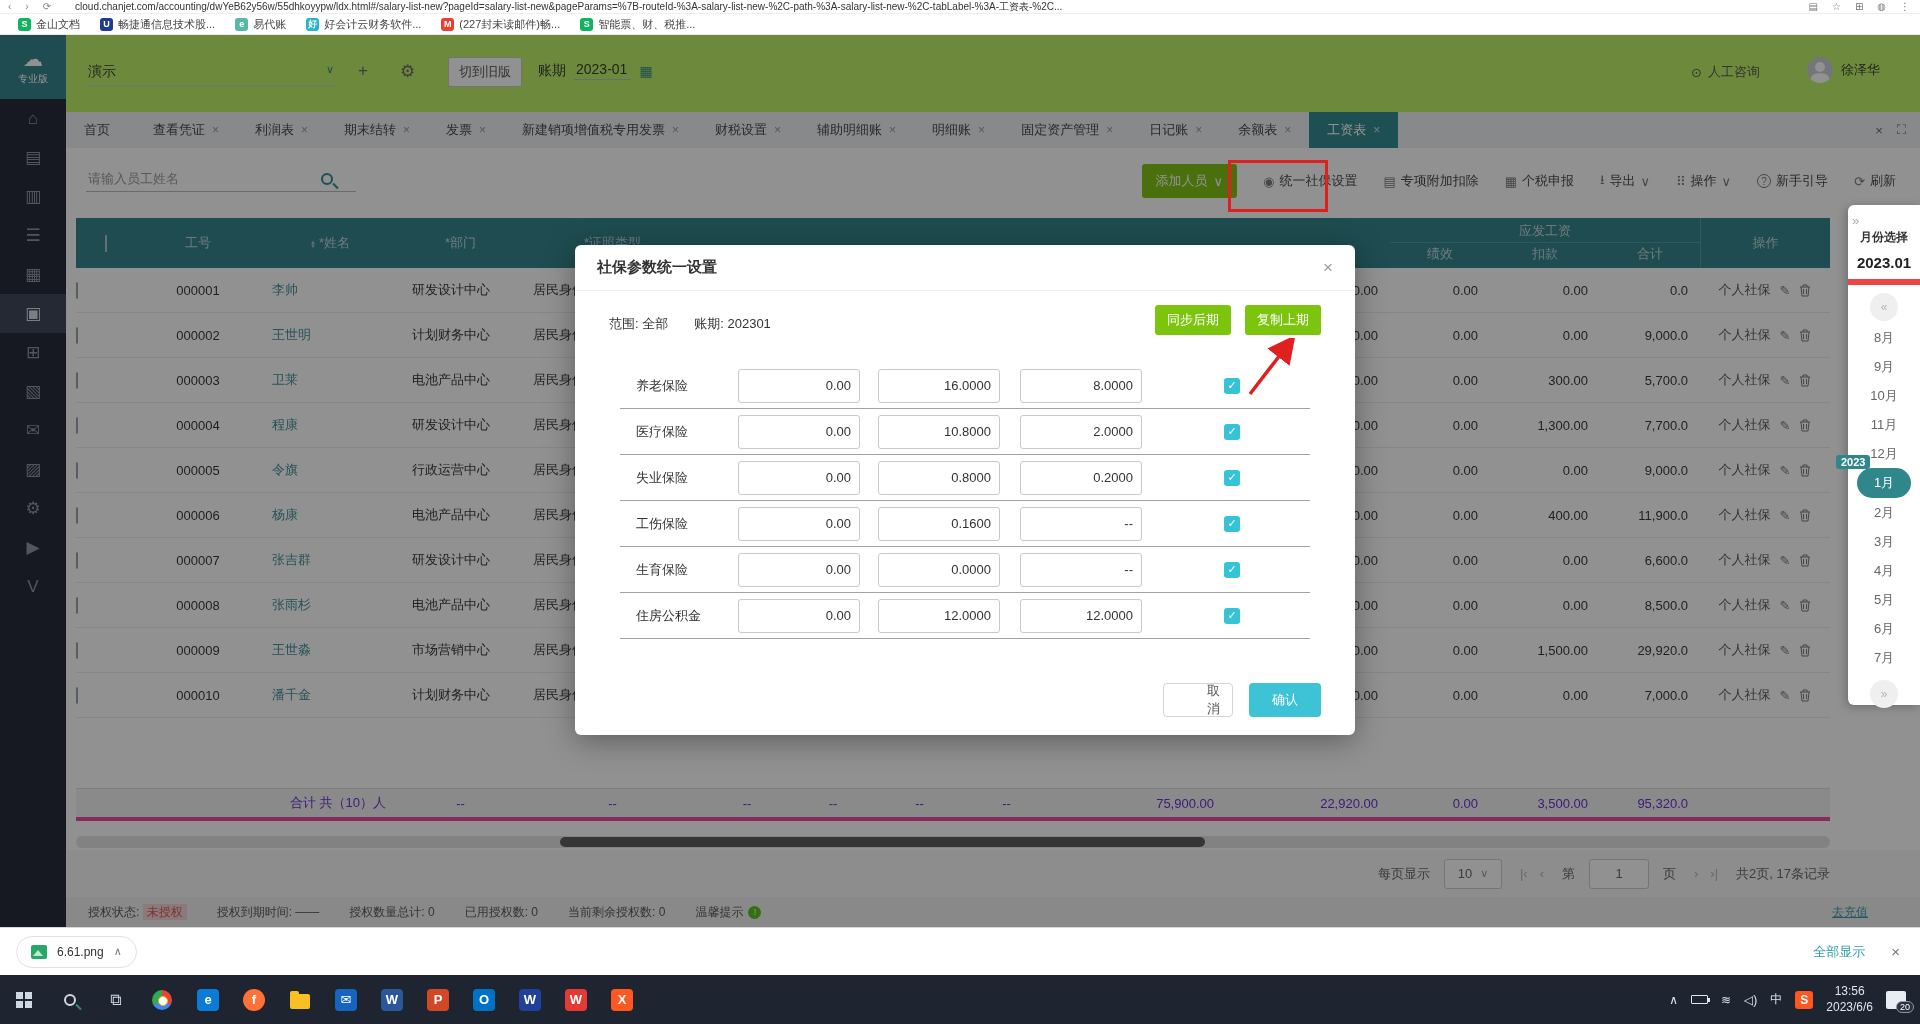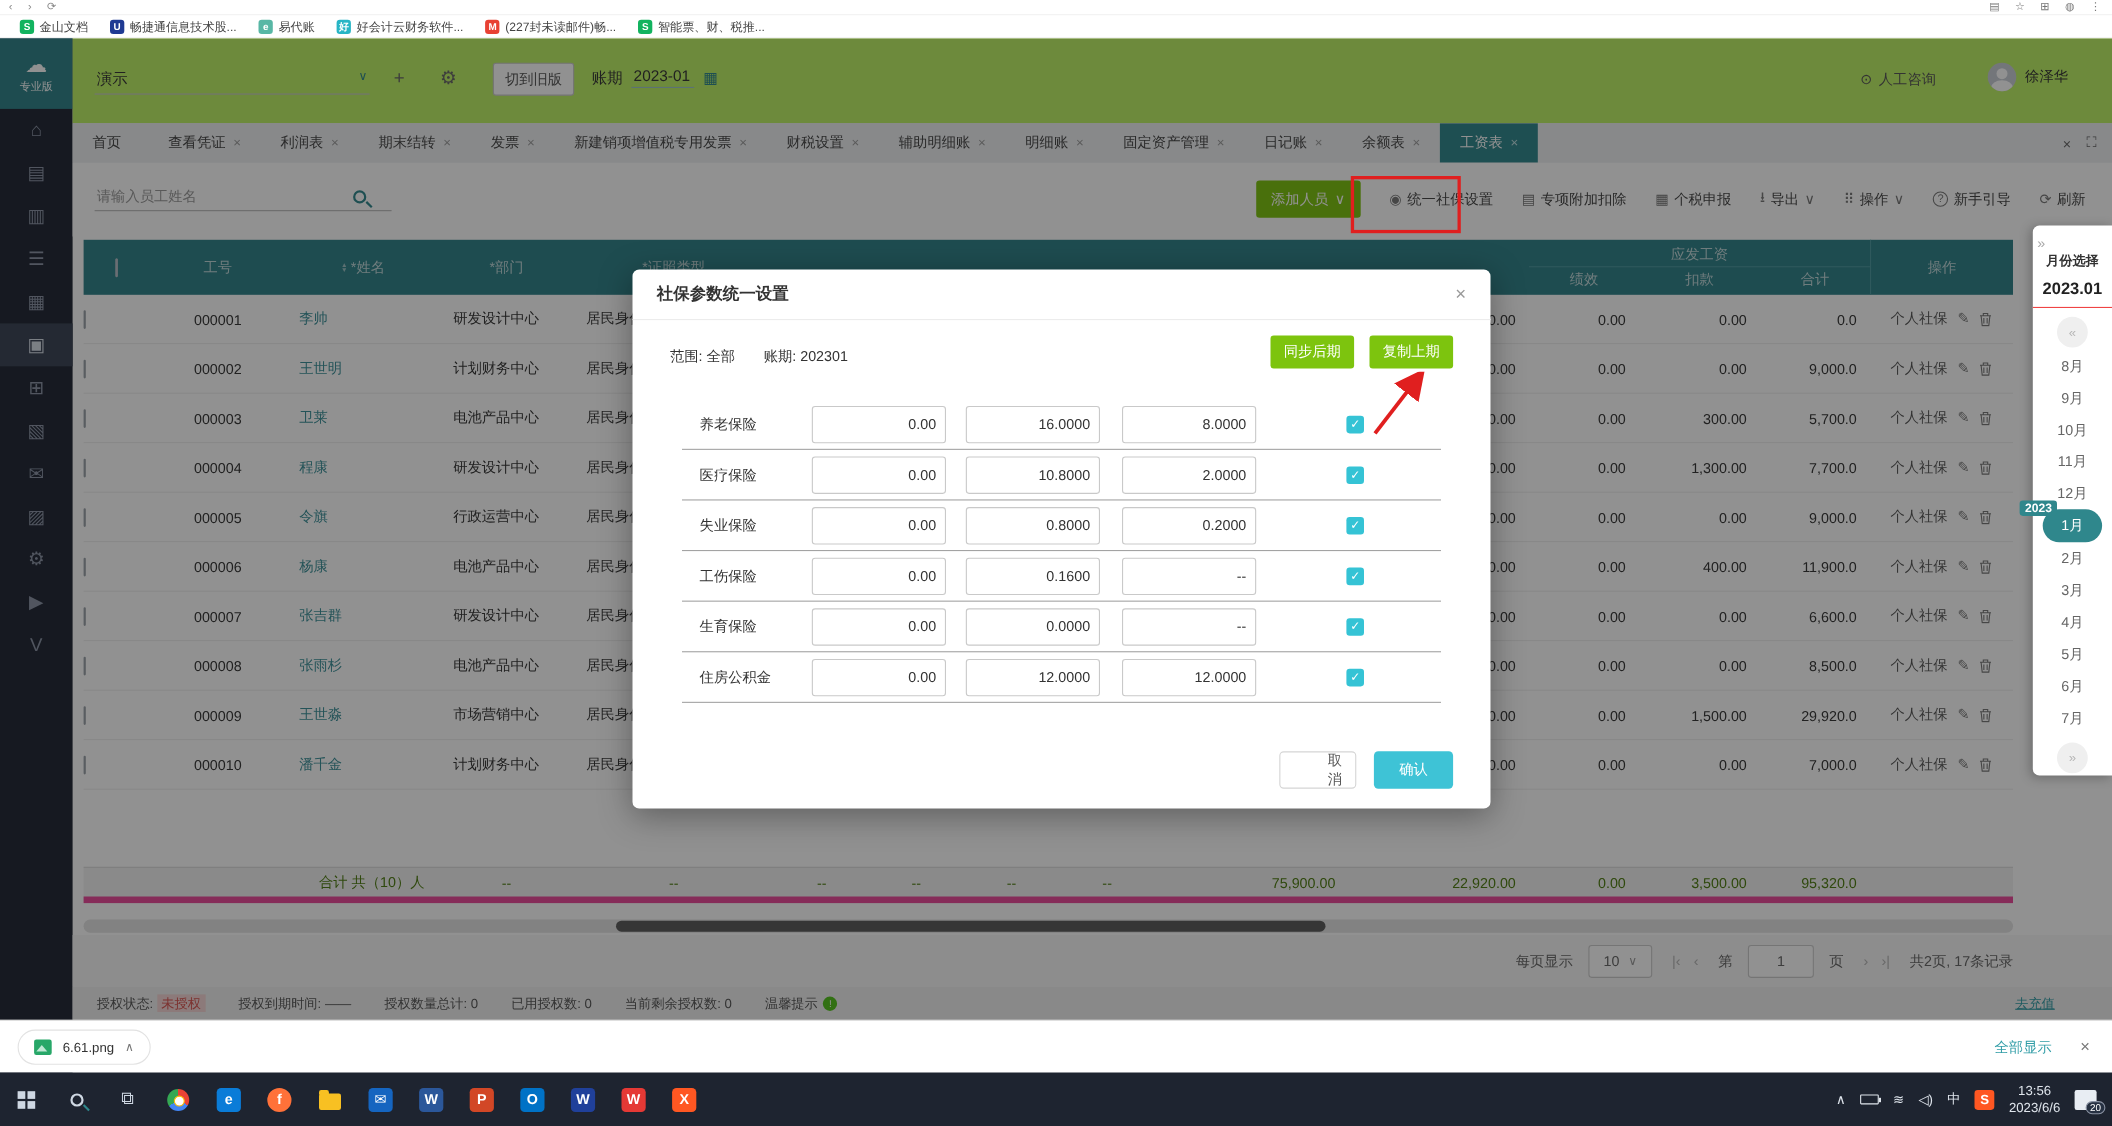--- a/index.html
+++ b/index.html
@@ -66,21 +66,21 @@
 .num{text-align:right;padding-right:12px;}
 .cb{width:14px;height:14px;border:1px solid #9aa0a8;border-radius:2px;background:#fff;margin:0 auto;}
 .cb.hd{background:#b9c0c9;border-color:#b9c0c9;}
 .namelink{color:#3a8f98;padding-left:2px;}
 .celltxt{padding-left:12px;white-space:nowrap;overflow:hidden;}
 .opcell{display:flex;align-items:center;gap:9px;justify-content:center;color:#555;text-align:right;}
 .oplink{color:#555;}
 .icon-pencil{font-size:13px;color:#777;}
 .icon-trash{width:12px;height:13px;}
 #grid-empty{height:70px;background:#fff;}
-#totrow{height:33px;background:#f2f2f2;border-top:1px solid #ddd;border-bottom:6px solid #ec4899;font-size:13px;color:#4d7c0f;}
+#totrow{height:33px;background:#f2f2f2;border-top:1px solid #ddd;border-bottom:4px solid #ec4899;font-size:13px;color:#6d28d9;}
 #totrow .lab{grid-column:1/span 3;text-align:right;padding-right:14px;}
 
 #hscroll{position:absolute;left:76px;top:836px;width:1754px;height:12px;background:#e3e3e3;border-radius:6px;}
 #hscroll .thumb{position:absolute;left:484px;top:1px;width:645px;height:10px;border-radius:5px;background:#5a5a5a;}
 
 #pager{position:absolute;left:66px;top:850px;width:1854px;height:47px;background:#f7f7f7;display:flex;align-items:center;justify-content:flex-end;gap:14px;padding-right:90px;font-size:13px;color:#666;}
 .pgbox{border:1px solid #ccc;border-radius:3px;height:30px;display:flex;align-items:center;justify-content:center;background:#fff;}
 #psel{width:58px;gap:8px;}
 #pnum{width:60px;}
 .pgnav{color:#b5b5b5;font-size:13px;display:flex;gap:12px;margin:0 4px;}
@@ -88,21 +88,21 @@
 #statusbar{position:absolute;left:66px;top:897px;width:1854px;height:30px;background:#f0f0f0;display:flex;align-items:center;gap:30px;padding-left:22px;font-size:12px;color:#555;}
 .unauth{color:#d9534f;background:#f6d6d5;padding:1px 4px;}
 .info-i{width:13px;height:13px;border-radius:50%;background:#52c41a;color:#fff;font-size:9px;display:inline-flex;align-items:center;justify-content:center;}
 #recharge{position:absolute;right:52px;color:#2f9ca6;text-decoration:underline;}
 
 #mask{position:absolute;left:0;top:35px;width:1920px;height:892px;background:rgba(10,10,10,0.45);z-index:40;}
 
 #monthpanel{position:absolute;left:1848px;top:205px;width:72px;height:500px;background:#fff;z-index:45;border-radius:6px 0 0 6px;box-shadow:-2px 2px 10px rgba(0,0,0,.25);padding-top:6px;}
 #monthpanel .collapse{position:absolute;left:4px;top:8px;color:#aaa;font-size:13px;}
 #mp-title{text-align:center;font-size:12px;color:#333;font-weight:bold;margin-top:18px;}
-#mp-cur{text-align:center;font-size:15px;color:#222;font-weight:bold;margin-top:8px;border-bottom:1px solid #ef4444;padding-bottom:8px;}
+#mp-cur{text-align:center;font-size:15px;color:#222;font-weight:bold;margin-top:8px;border-bottom:6px solid #ef4444;padding-bottom:8px;}
 .mp-circle{width:28px;height:28px;border-radius:50%;background:#efefef;color:#b5b5b5;font-size:12px;display:flex;align-items:center;justify-content:center;margin:8px auto 2px;}
 #mp-list{display:flex;flex-direction:column;align-items:center;}
 .mp-month{height:29px;display:flex;align-items:center;justify-content:center;font-size:13px;color:#666;width:54px;}
 .mp-month.selected{background:#2f878c;color:#fff;border-radius:15px;height:30px;position:relative;}
 #yearbadge{position:absolute;left:1836px;top:455px;background:#2f878c;color:#fff;font-size:11px;padding:1px 5px;border-radius:3px;z-index:46;font-weight:bold;}
 
 #modal{position:absolute;left:575px;top:245px;width:780px;height:490px;background:#fff;z-index:50;border-radius:6px;box-shadow:0 6px 30px rgba(0,0,0,.35);}
 #m-head{height:46px;border-bottom:1px solid #ececec;display:flex;align-items:center;padding:0 22px;}
 #m-title{font-size:15px;font-weight:bold;color:#333;}
 #m-close{margin-left:auto;color:#999;font-size:17px;}
@@ -155,20 +155,21 @@
 </style>
 </head>
 <body>
 
 <div id="urlrow">
   <div class="navi">
       <span>‹</span>
       <span>›</span>
       <span>⟳</span>
     </div>
+  <div class="url">cloud.chanjet.com/accounting/dwYeB62y56w/55dhkoyypw/ldx.html#/salary-list-new?pageId=salary-list-new&amp;pageParams=%7B-routeId-%3A-salary-list-new-%2C-path-%3A-salary-list-new-%2C-tabLabel-%3A-工资表-%2C...</div>
   <div class="rights">
       <span>▤</span>
       <span>☆</span>
       <span>⊞</span>
       <span>◍</span>
       <span>⋮</span>
     </div>
 </div>
 <div id="bmrow">
 

